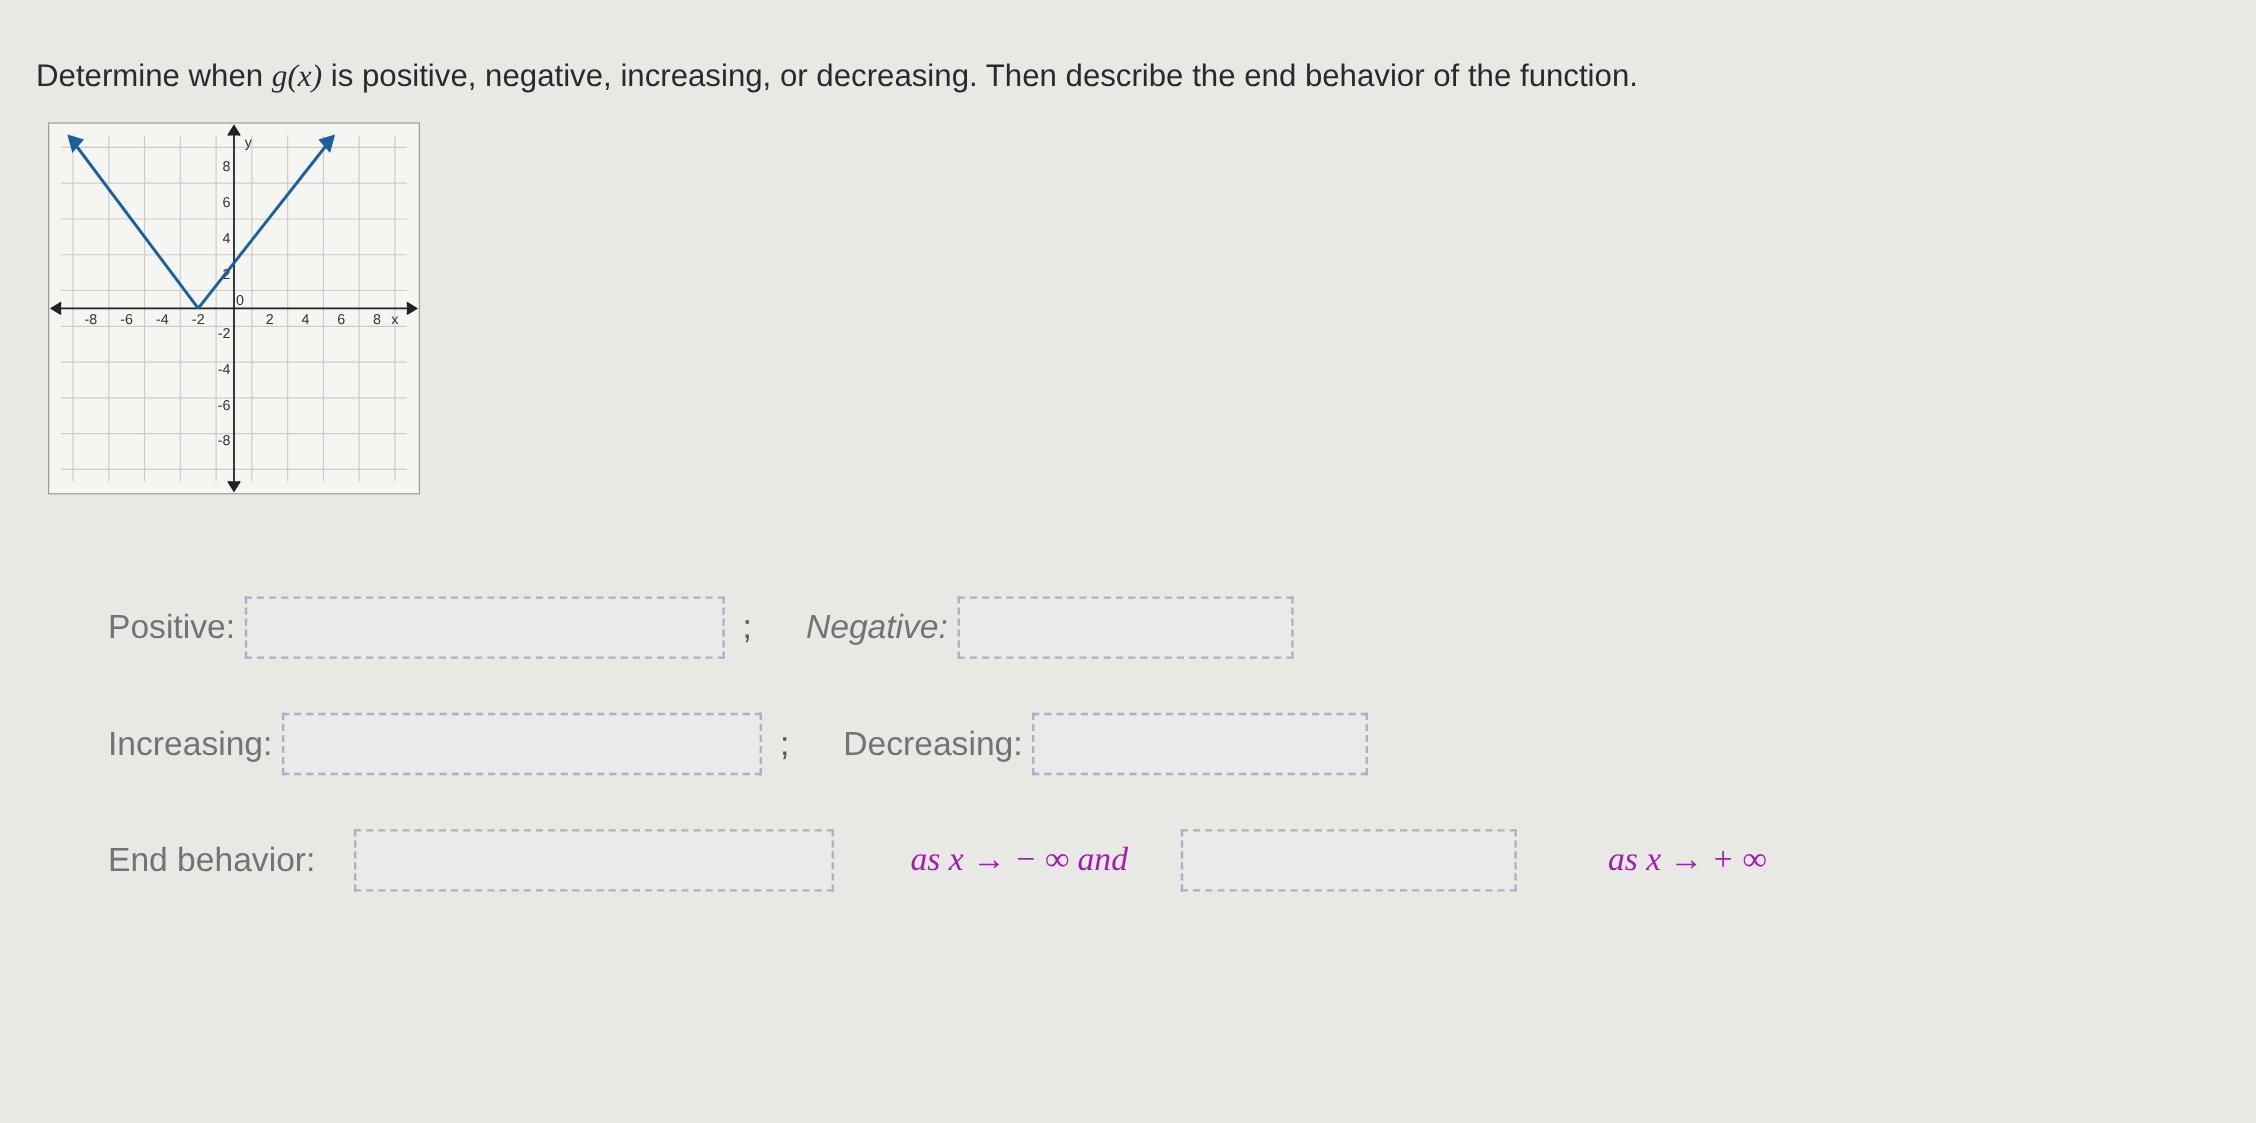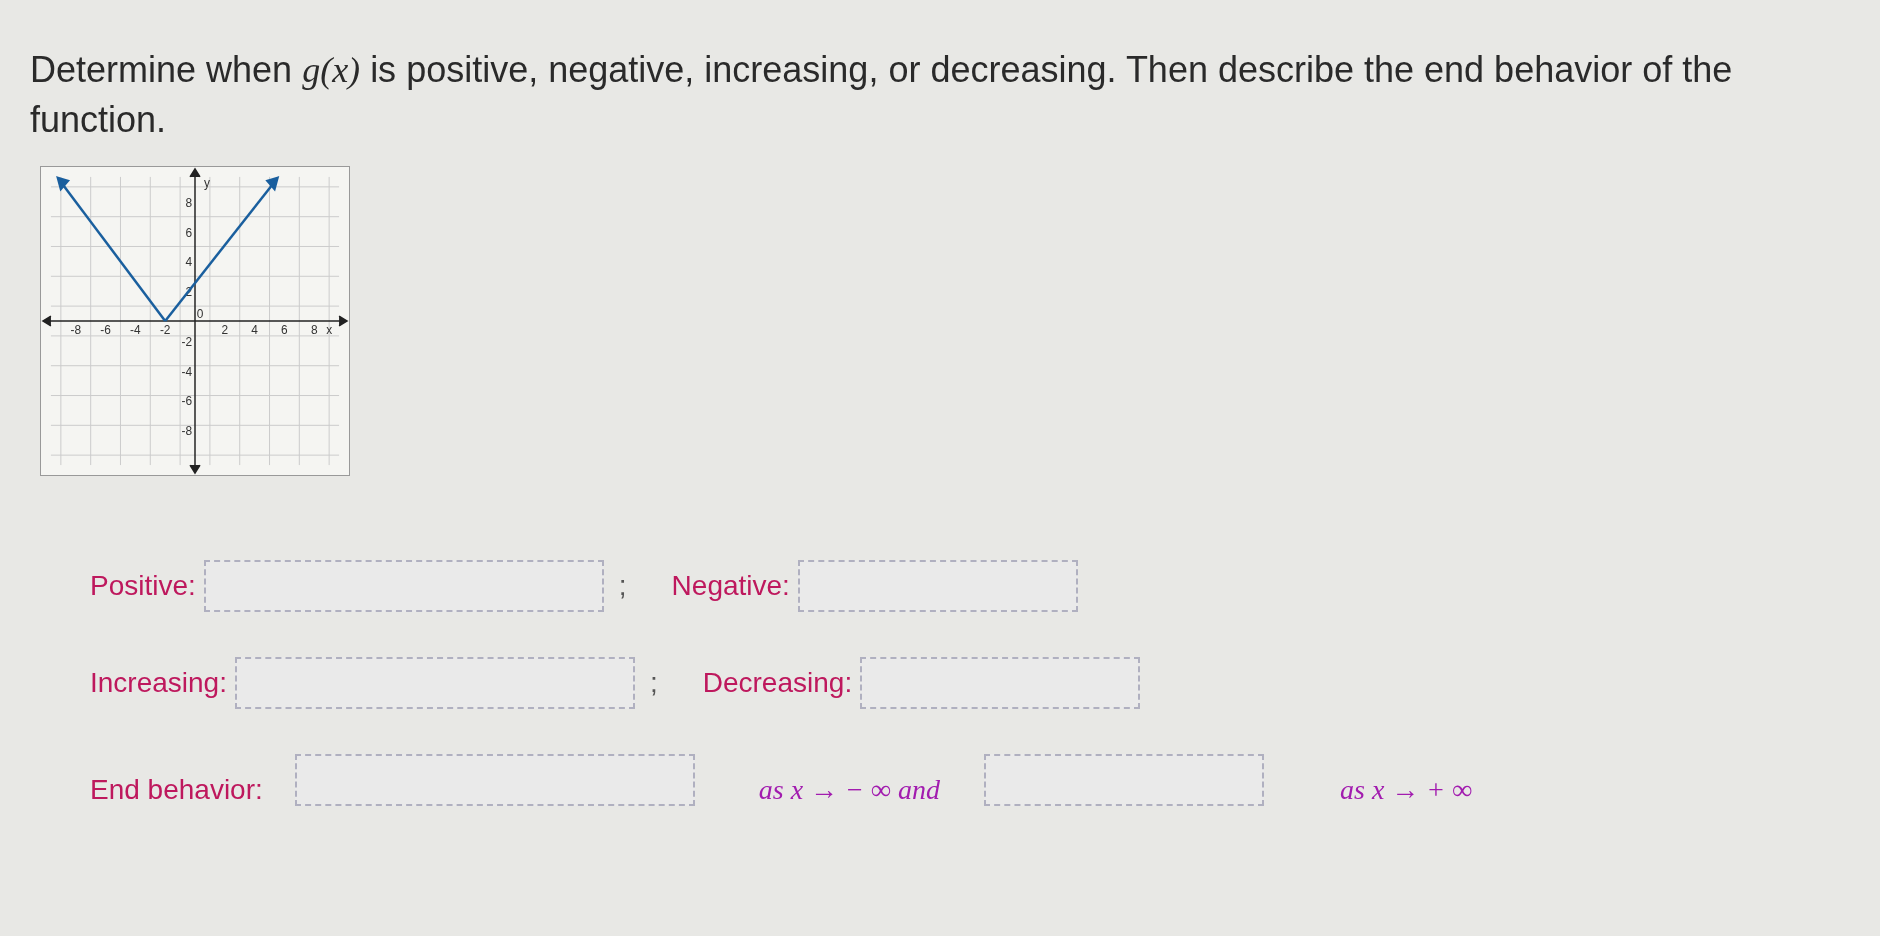--- a/index.html
+++ b/index.html
@@ -10,21 +10,21 @@
     body {
       font-family: Arial, sans-serif;
       background: #e8e8e5;
       width: 1880px;
       height: 936px;
       position: relative;
       padding: 20px 30px;
       color: #333;
     }
     .question-text {
-      font-size: 36px;
+      font-size: 26px;
       color: #2a2a2a;
       margin-top: 25px;
       margin-bottom: 20px;
       line-height: 1.4;
     }
     .question-text .math-var {
       font-style: italic;
       font-family: 'Times New Roman', serif;
     }
     .graph-container {
@@ -41,21 +41,21 @@
     }
     .answer-row {
       display: flex;
       align-items: center;
       margin-bottom: 45px;
       font-size: 28px;
       color: #333;
     }
     .answer-label {
       margin-right: 8px;
-      color: #be185d;
+      color: #737373;
     }
     .answer-box {
       border: 2px dashed #b0b0c0;
       min-width: 380px;
       height: 52px;
       background: rgba(240,240,245,0.3);
       display: inline-block;
       vertical-align: middle;
     }
     .answer-box.wide {
@@ -71,21 +71,21 @@
     .inline-text {
       margin: 0 10px;
       color: #a21caf;
     }
     .math-expr {
       font-family: 'Times New Roman', serif;
       font-style: italic;
     }
     .end-behavior-row {
       display: flex;
-      align-items: flex-end;
+      align-items: center;
       font-size: 28px;
       gap: 24px;
     }
   </style>
 </head>
 <body>
 
 <div class="question-text">
   <span>Determine when </span>
   <span class="math-var">g(x)</span>
@@ -162,21 +162,21 @@
     </g>
   </svg>
 </div>
 
 <div class="answers-section">
 
   <div class="answer-row">
     <span class="answer-label">Positive:</span>
     <span class="answer-box wide"></span>
     <span class="separator">;</span>
-    <span class="answer-label" style="margin-left:30px;">Negative:</span>
+    <span class="answer-label" style="margin-left:30px;font-style:italic;">Negative:</span>
     <span class="answer-box narrow"></span>
   </div>
 
   <div class="answer-row">
     <span class="answer-label">Increasing:</span>
     <span class="answer-box wide"></span>
     <span class="separator">;</span>
     <span class="answer-label" style="margin-left:30px;">Decreasing:</span>
     <span class="answer-box narrow"></span>
   </div>

